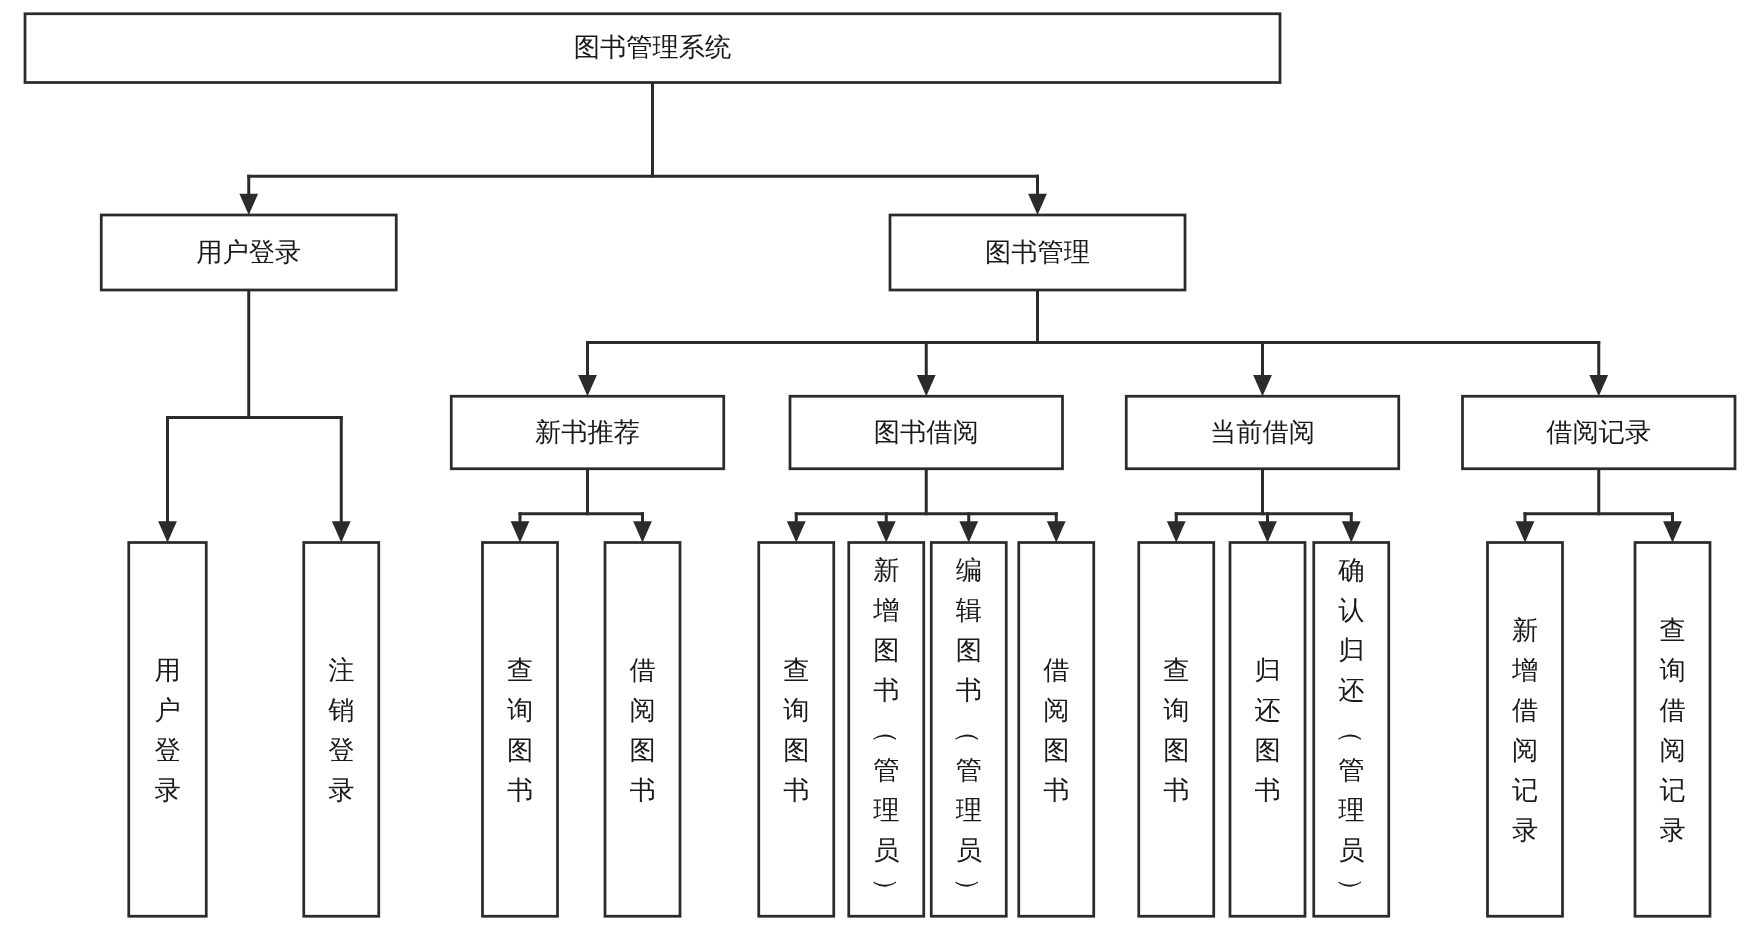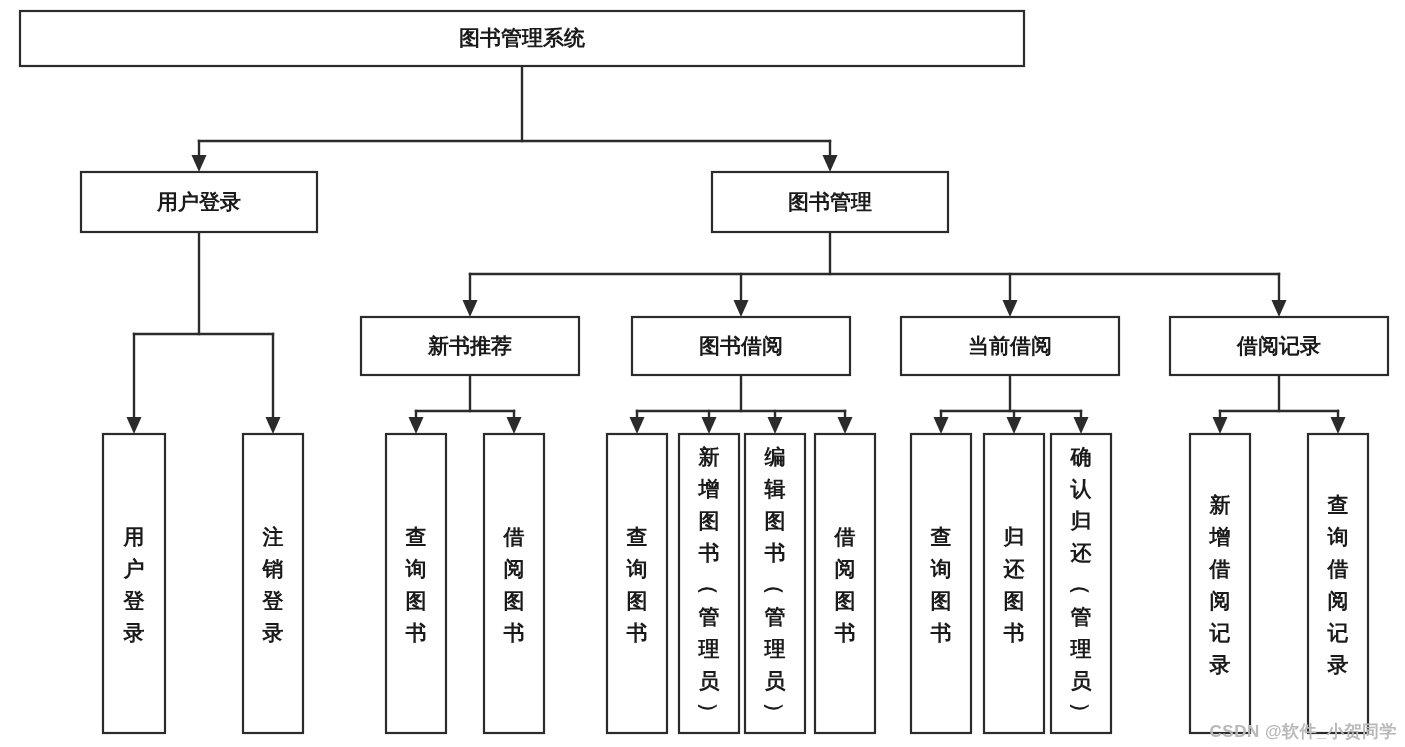--- a/index.html
+++ b/index.html
@@ -13,21 +13,20 @@
     position: relative;
     overflow: hidden;
     font-family: "Liberation Sans", "DejaVu Sans", sans-serif;
   }
   #diagram-root {
     position: absolute;
     left: 0;
     top: 0;
     width: 1405px;
     height: 747px;
-    font-weight: bold;
   }
   svg.tree {
     display: block;
     width: 1405px;
     height: 747px;
   }
   .node-box {
     fill: #ffffff;
     stroke: #2b2b2b;
     stroke-width: 2.2;
@@ -301,14 +300,13 @@
             <text x="1338" y="543.5" class="leaf-label">询</text>
             <text x="1338" y="575.5" class="leaf-label">借</text>
             <text x="1338" y="607.5" class="leaf-label">阅</text>
             <text x="1338" y="639.5" class="leaf-label">记</text>
             <text x="1338" y="671.5" class="leaf-label">录</text>
           </g>
         </g>
       </g>
 
   </svg>
-  <div class="watermark">CSDN @软件_小贺同学</div>
 </div>
 
 </body></html>

